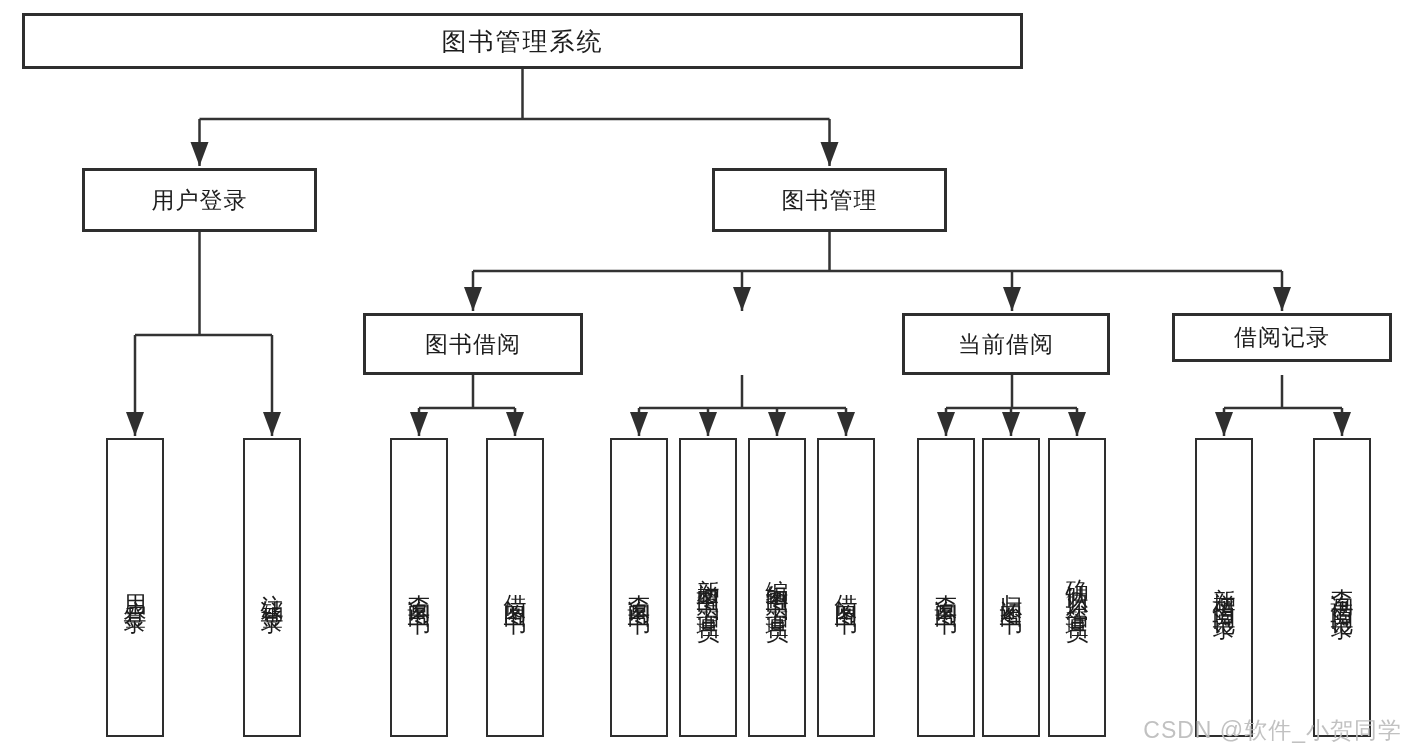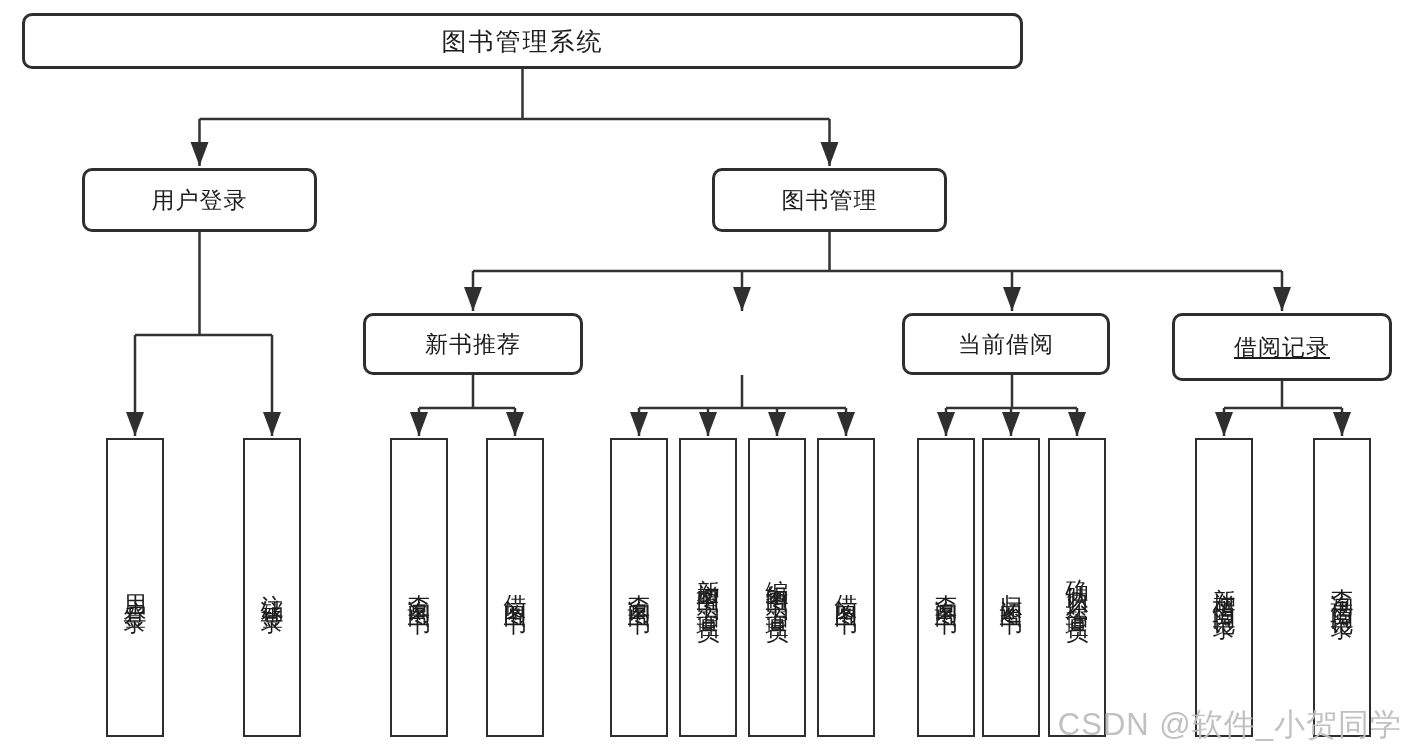--- a/index.html
+++ b/index.html
@@ -25,38 +25,38 @@
   .node {
     position: absolute;
     box-sizing: border-box;
     border: 3px solid #2e2e2e;
     background: #ffffff;
     display: flex;
     align-items: center;
     justify-content: center;
     color: #1c1c1c;
   }
-  .hbox { font-size: 23px; letter-spacing: 1px; border-radius: 10px; }
+  .hbox { font-size: 23px; letter-spacing: 1px; }
   .root-box { font-size: 25px; letter-spacing: 2px; }
   .vbox {
     border-width: 2.5px;
   }
   .vbox .vtext {
     writing-mode: vertical-rl;
     text-orientation: mixed;
     font-size: 23px;
     letter-spacing: 6px;
     line-height: 1;
     white-space: nowrap;
   }
   .watermark {
     position: absolute;
     right: 3px;
     bottom: 1px;
-    font-size: 31px;
+    font-size: 23px;
     color: rgba(190, 190, 190, 0.95);
     letter-spacing: 1px;
     white-space: nowrap;
   }
 </style>
 </head>
 <body>
 
 <div id="canvas">
 
@@ -112,26 +112,26 @@
   </div>
 
   <div class="node hbox" style="left:82px; top:168px; width:235px; height:64px;">
     <span>用户登录</span>
   </div>
   <div class="node hbox" style="left:712px; top:168px; width:235px; height:64px;">
     <span>图书管理</span>
   </div>
 
   <div class="node hbox" style="left:363px; top:313px; width:220px; height:62px;">
-    <span>新书推荐</span>
+    <span>图书借阅</span>
   </div>
   <div class="node hbox" style="left:902px; top:313px; width:208px; height:62px;">
     <span>当前借阅</span>
   </div>
-  <div class="node hbox" style="left:1172px; top:313px; width:220px; height:68px;text-decoration:underline;">
+  <div class="node hbox" style="left:1172px; top:313px; width:220px; height:49px;">
     <span>借阅记录</span>
   </div>
 
   <div class="node vbox" style="left:106px; top:438px; width:58px; height:299px;">
     <span class="vtext">用户登录</span>
   </div>
   <div class="node vbox" style="left:243px; top:438px; width:58px; height:299px;">
     <span class="vtext">注销登录</span>
   </div>
 

